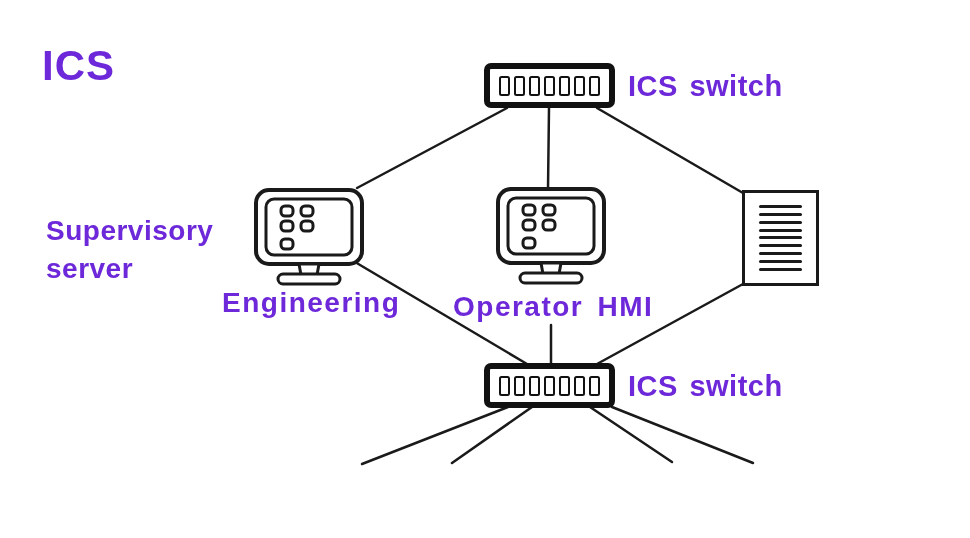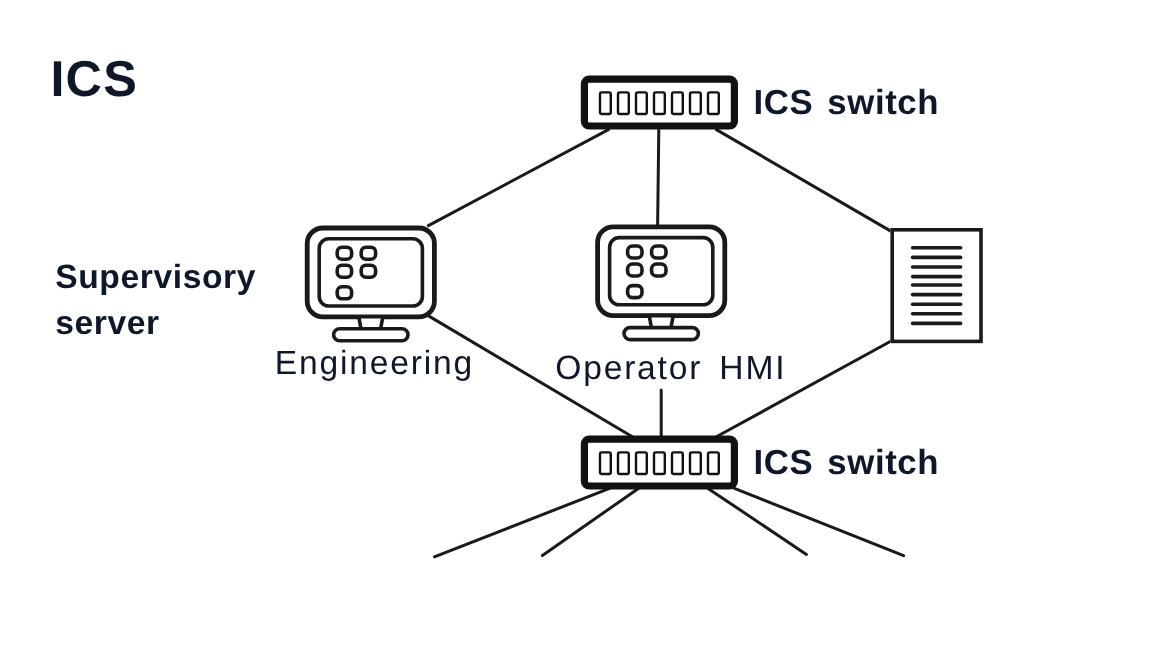--- a/index.html
+++ b/index.html
@@ -16,21 +16,21 @@
     color: #1a1a1a;
     overflow: hidden;
   }
   .wires {
     position: absolute;
     left: 0; top: 0;
     width: 970px; height: 538px;
   }
   .label {
     position: absolute;
-    color: #0f172a;
+    color: #6d28d9;
     white-space: nowrap;
   }
   .title-label {
     left: 42px; top: 42px;
     font-size: 42px;
     font-weight: 700;
     letter-spacing: 1px;
   }
   .zone-label {
     left: 46px; top: 212px;
@@ -42,24 +42,23 @@
   .switch-label {
     font-size: 29px;
     font-weight: 700;
     letter-spacing: 0.5px;
     word-spacing: 3px;
   }
   .switch-label.top { left: 628px; top: 70px; }
   .switch-label.bottom { left: 628px; top: 370px; }
   .device-label {
     font-size: 28px;
-    font-weight: 400;
+    font-weight: 700;
     letter-spacing: 1.5px;
     word-spacing: 5px;
-    text-align: center;
     line-height: 33px;
   }
   .eng-label { left: 222px; top: 286px; width: 180px; }
   .op-label  { left: 453px; top: 290px; width: 212px; }
   .ds-label  { left: 738px; top: 291px; width: 190px; }
   .cm-label  { left: 338px; top: 464px; width: 414px; word-spacing: 7px; }
 
   
   .switch {
     position: absolute;

